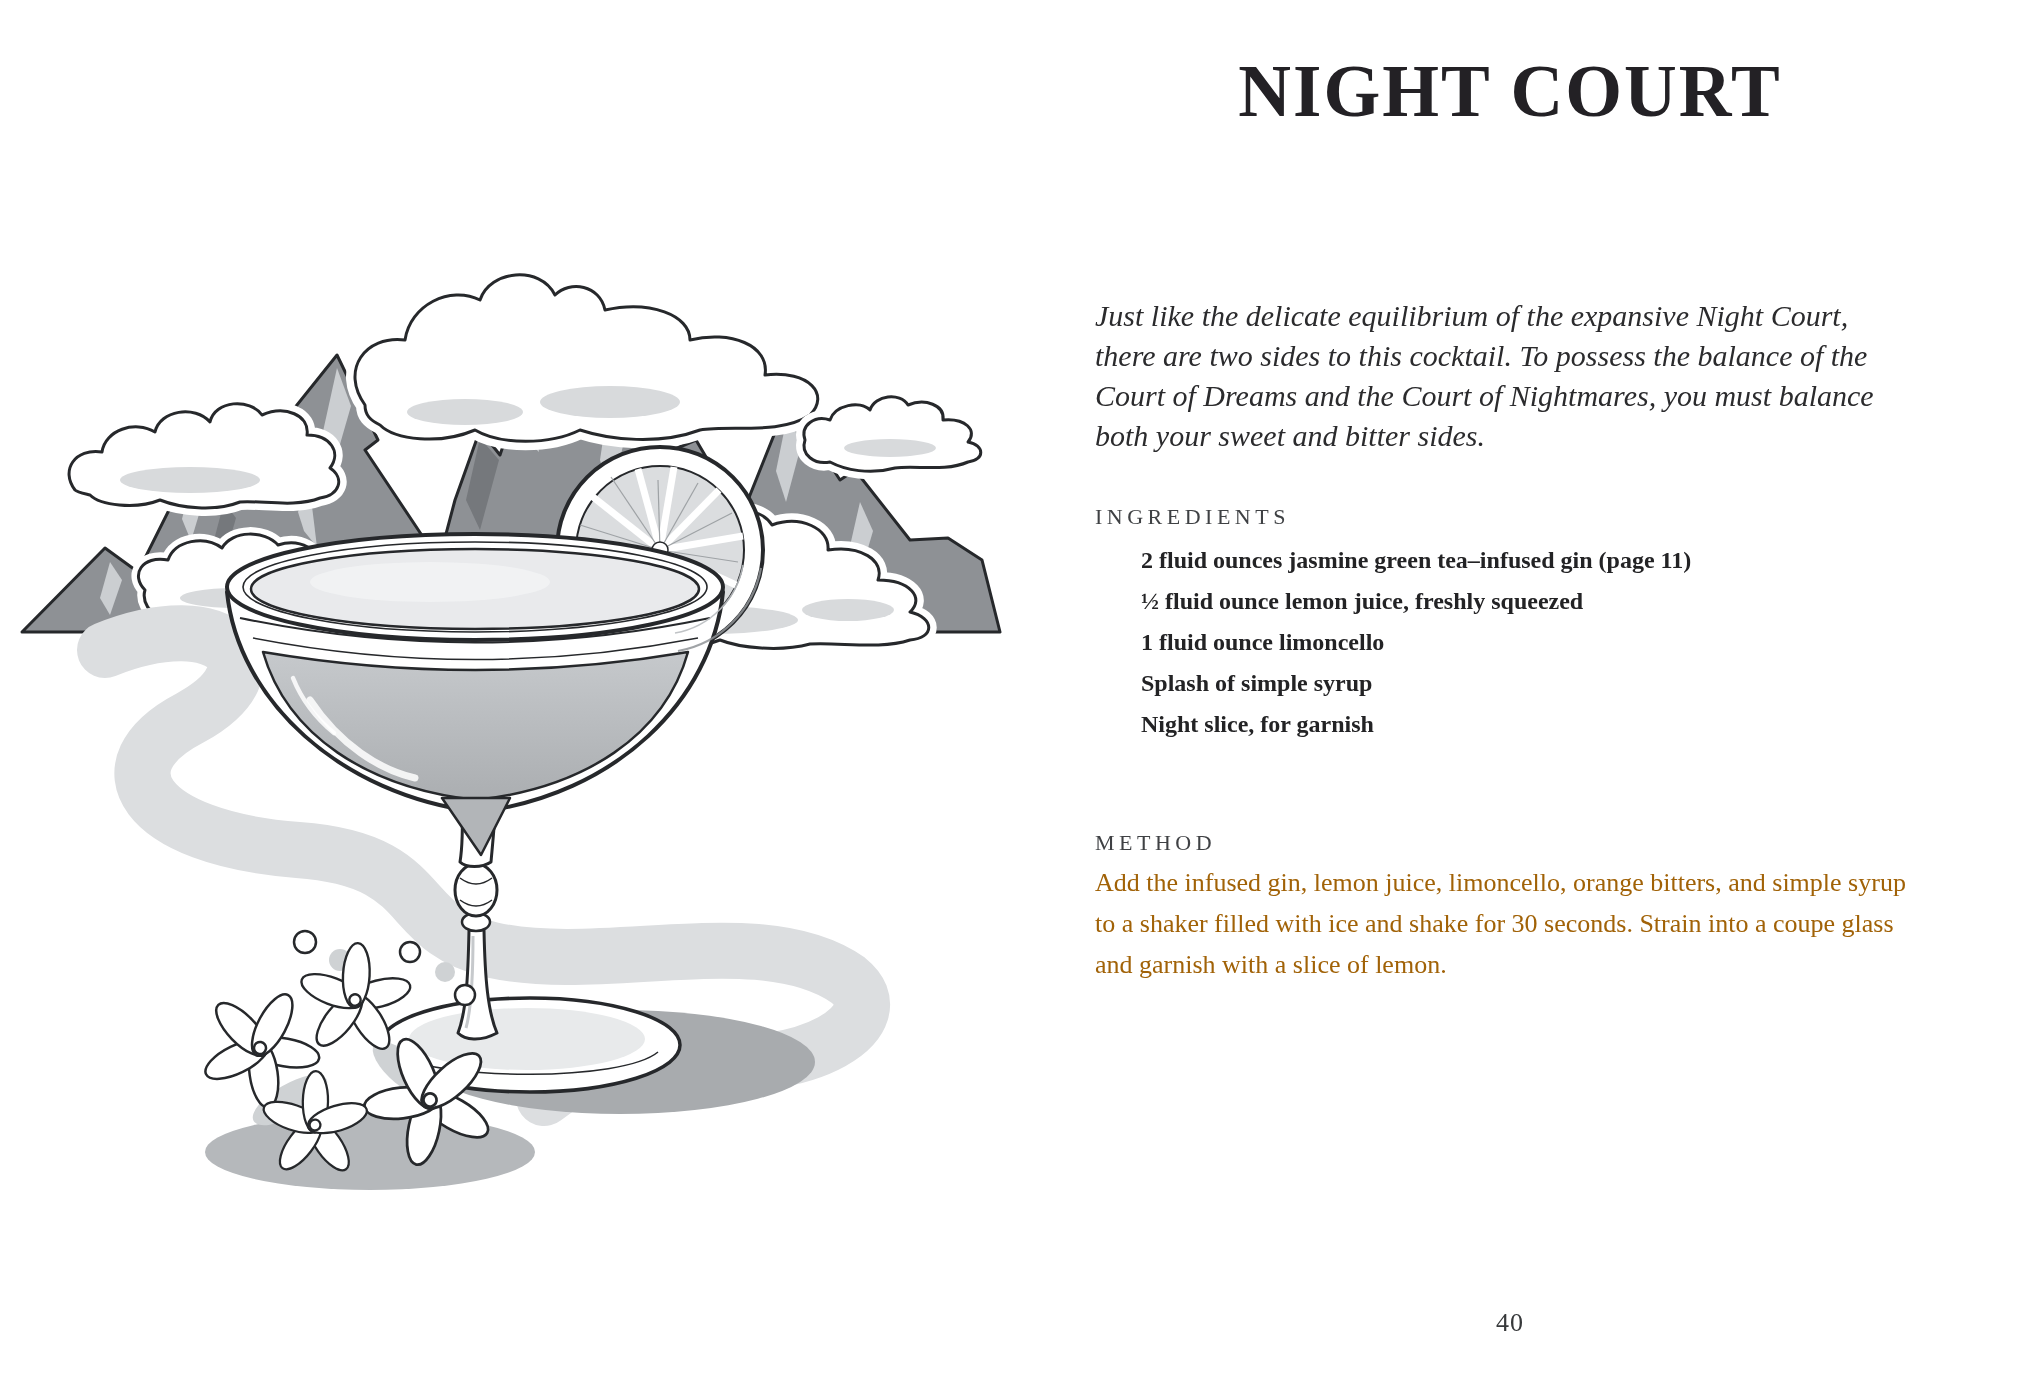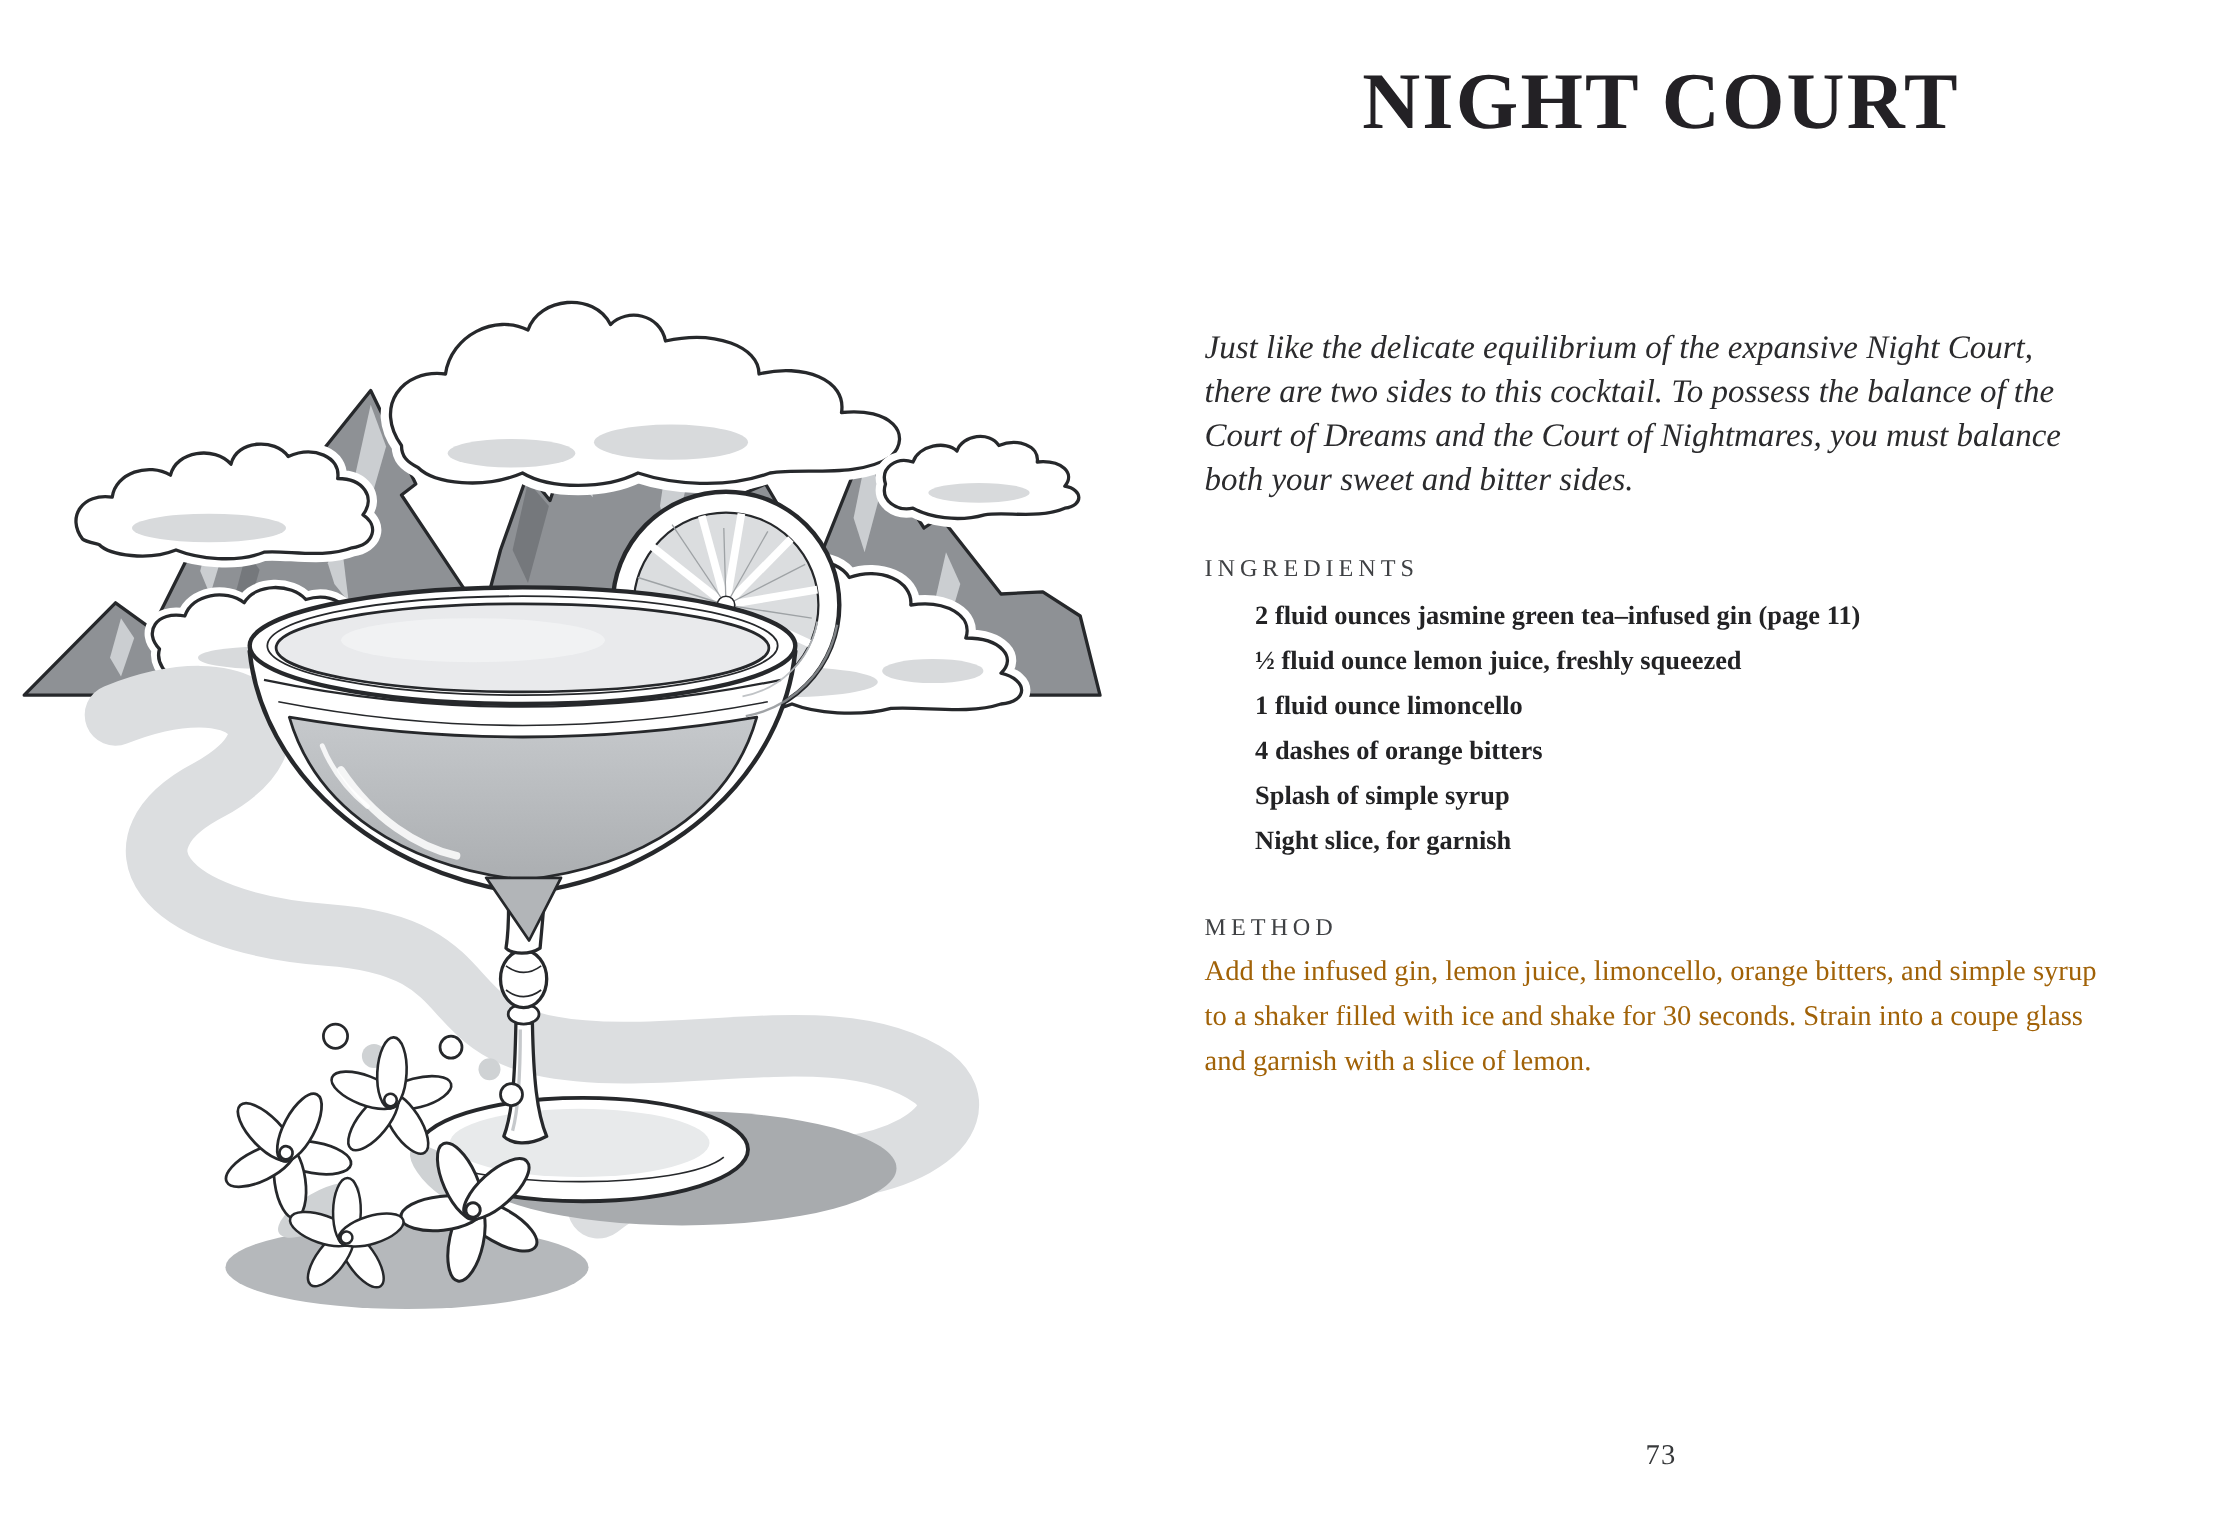--- a/index.html
+++ b/index.html
@@ -221,22 +221,21 @@
     <div>NIGHT COURT</div>
   </div>
 
   <div class="intro">Just like the delicate equilibrium of the expansive Night Court, there are two sides to this cocktail. To possess the balance of the Court of Dreams and the Court of Nightmares, you must balance both your sweet and bitter sides.</div>
 
   <div class="sec-heading ing-head">INGREDIENTS</div>
   <div class="ing-list">
     <div>2 fluid ounces jasmine green tea–infused gin (page 11)</div>
     <div>½ fluid ounce lemon juice, freshly squeezed</div>
     <div>1 fluid ounce limoncello</div>
-    <div>4 dashes of orange bitters</div>
     <div>Splash of simple syrup</div>
     <div>Night slice, for garnish</div>
   </div>
 
   <div class="sec-heading method-head">METHOD</div>
   <div class="method">Add the infused gin, lemon juice, limoncello, orange bitters, and simple syrup to a shaker filled with ice and shake for 30 seconds. Strain into a coupe glass and garnish with a slice of lemon.</div>
 
-  <div class="pageno">73</div>
+  <div class="pageno">40</div>
 </div>
 
 </body></html>

